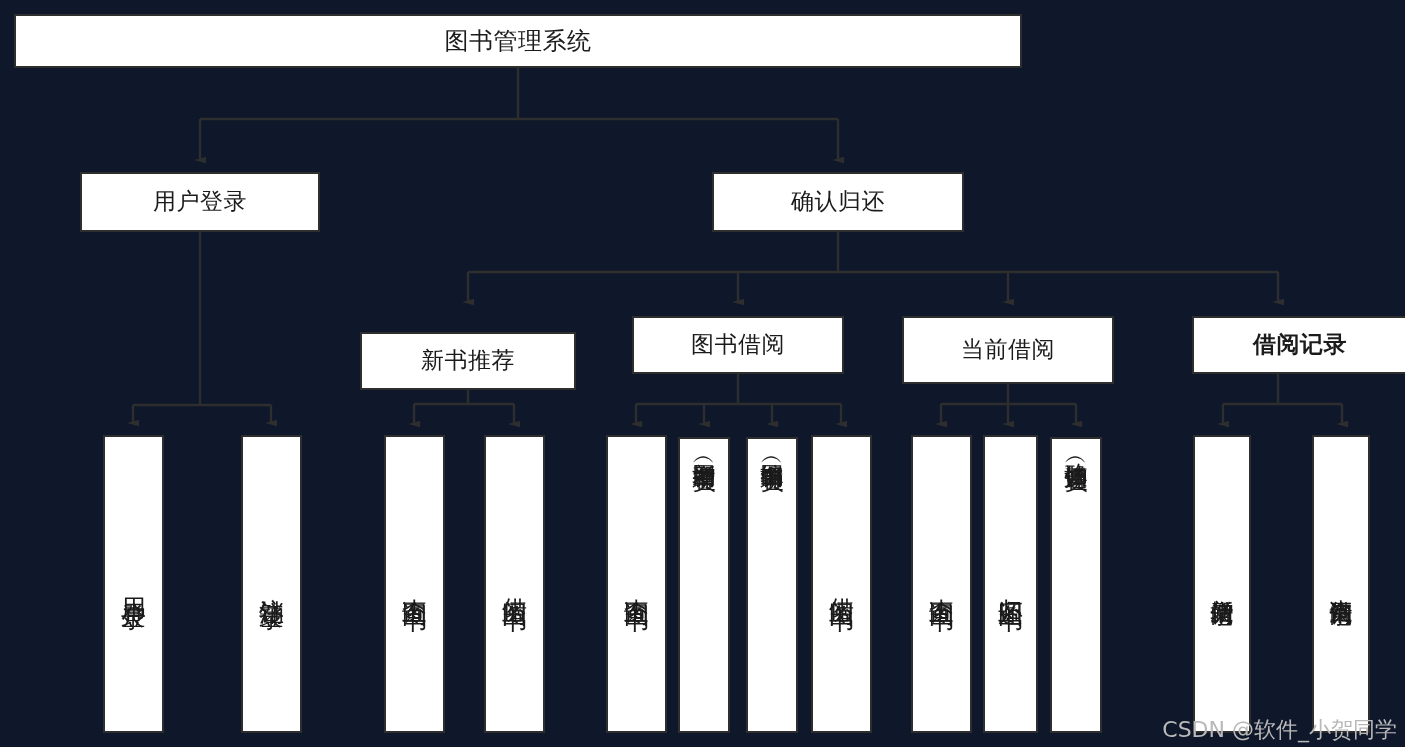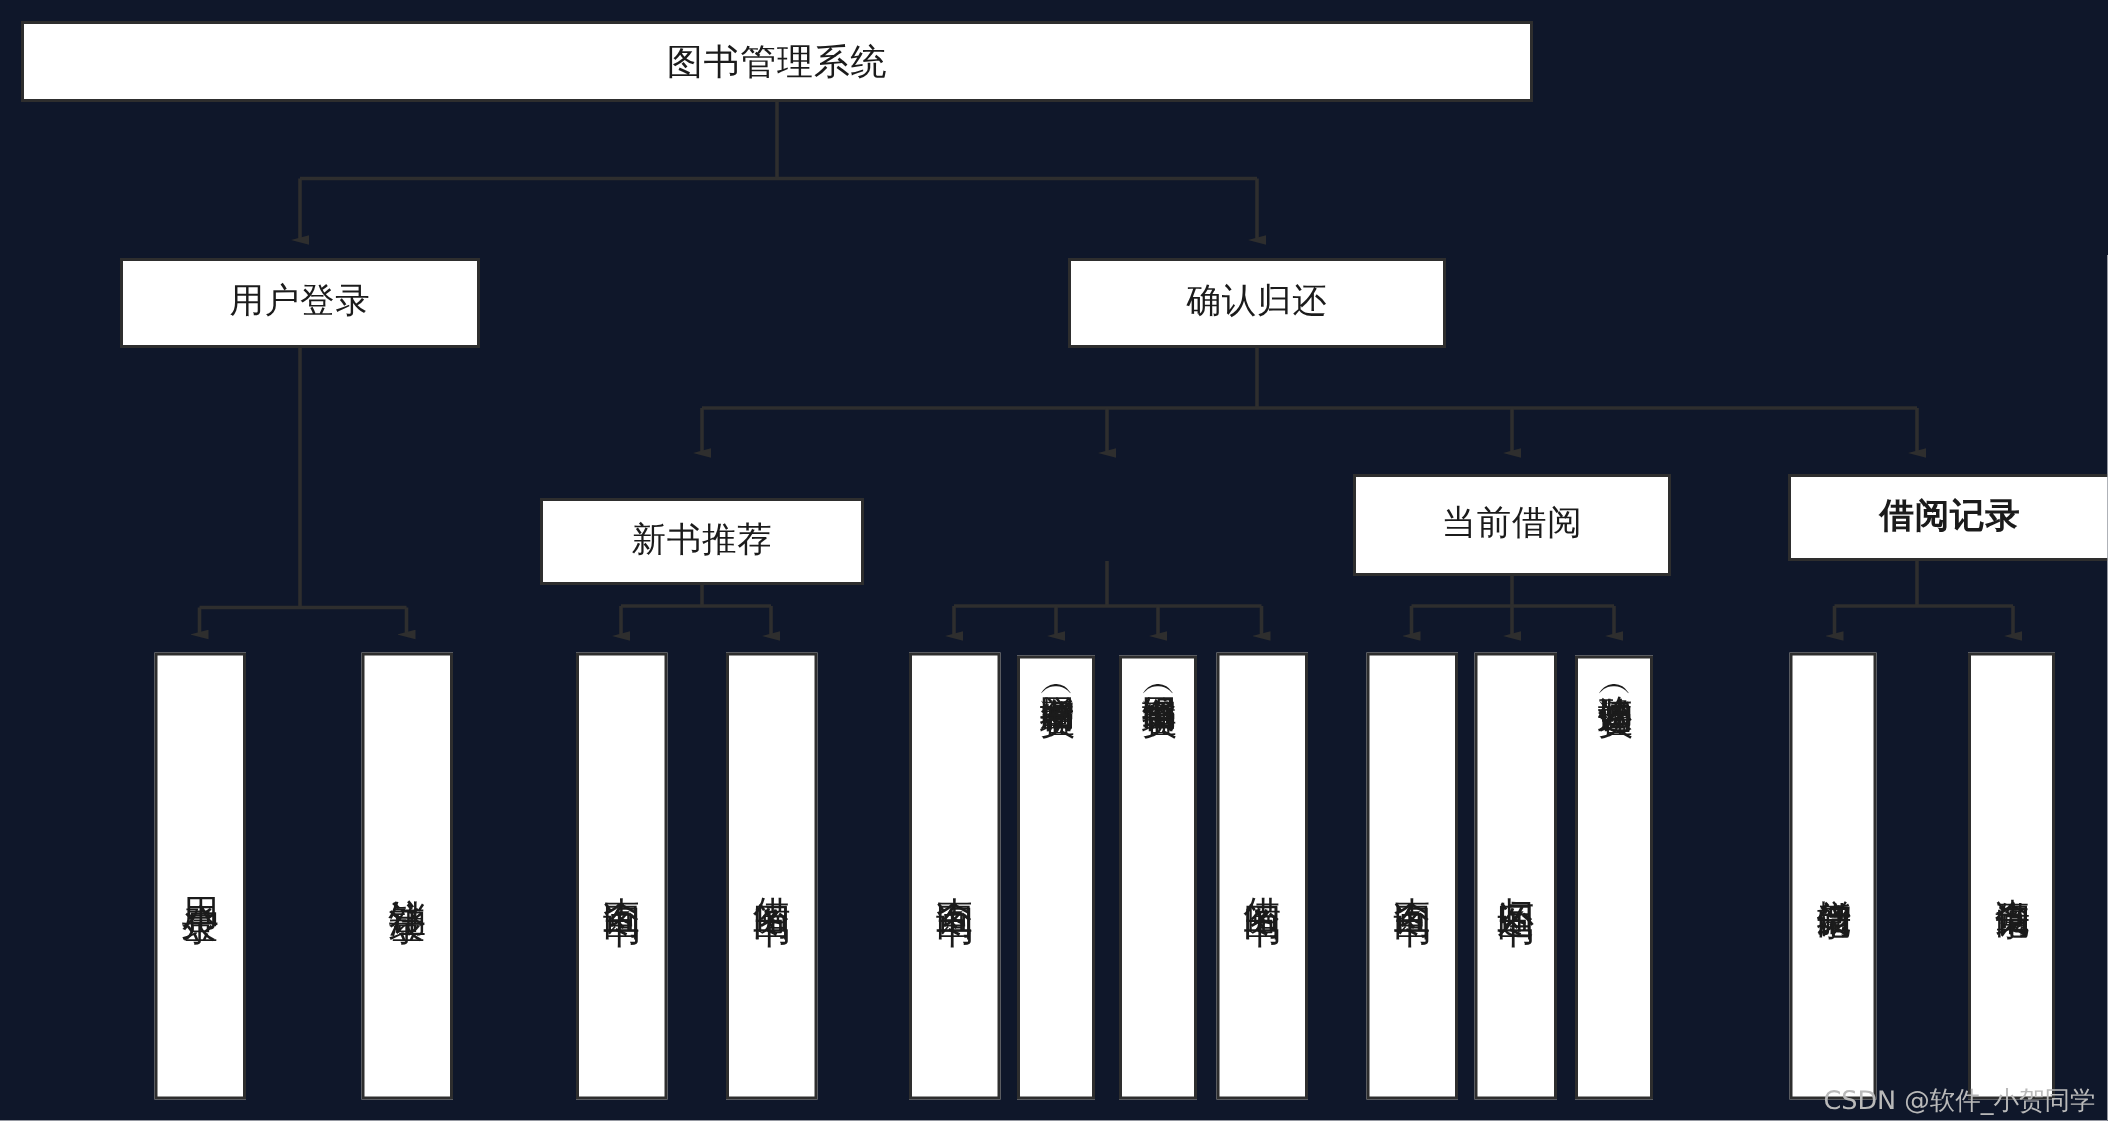--- a/index.html
+++ b/index.html
@@ -68,21 +68,21 @@
     letter-spacing: 1px;
   }
   .node.v.top {
     align-items: flex-start;
     justify-content: center;
   }
   #watermark {
     position: absolute;
     right: 8px;
     bottom: 2px;
-    font-size: 17px;
+    font-size: 22px;
     color: #b9b9b9;
     white-space: nowrap;
     z-index: 5;
     font-family: "DejaVu Sans", "Liberation Sans", sans-serif;
   }
 </style>
 </head>
 <body>
 
 <div id="canvas">
@@ -146,20 +146,23 @@
   </div>
 
   <div class="node h" style="left:712px; top:172px; width:252px; height:60px;">
     <span class="node-label">确认归还</span>
   </div>
 
   <div class="node h" style="left:360px; top:332px; width:216px; height:58px;">
     <span class="node-label">新书推荐</span>
   </div>
 
+  <div class="node h" style="left:632px; top:316px; width:212px; height:58px;">
+    <span class="node-label">图书借阅</span>
+  </div>
 
   <div class="node h" style="left:902px; top:316px; width:212px; height:68px;">
     <span class="node-label">当前借阅</span>
   </div>
 
   <div class="node h" style="left:1192px; top:316px; width:216px; height:58px;font-weight:bold;">
     <span class="node-label">借阅记录</span>
   </div>
 
   <div class="node v" style="left:103px; top:435px; width:61px; height:298px;">

